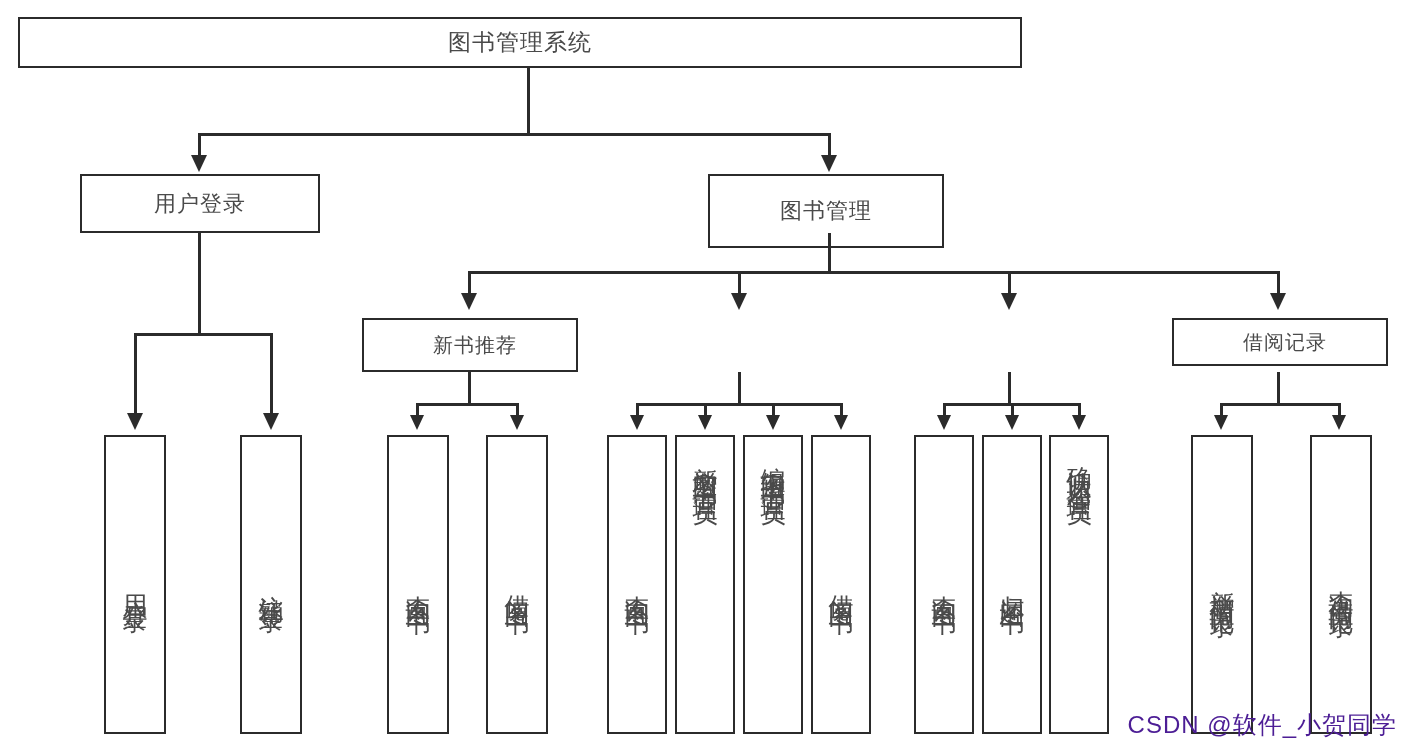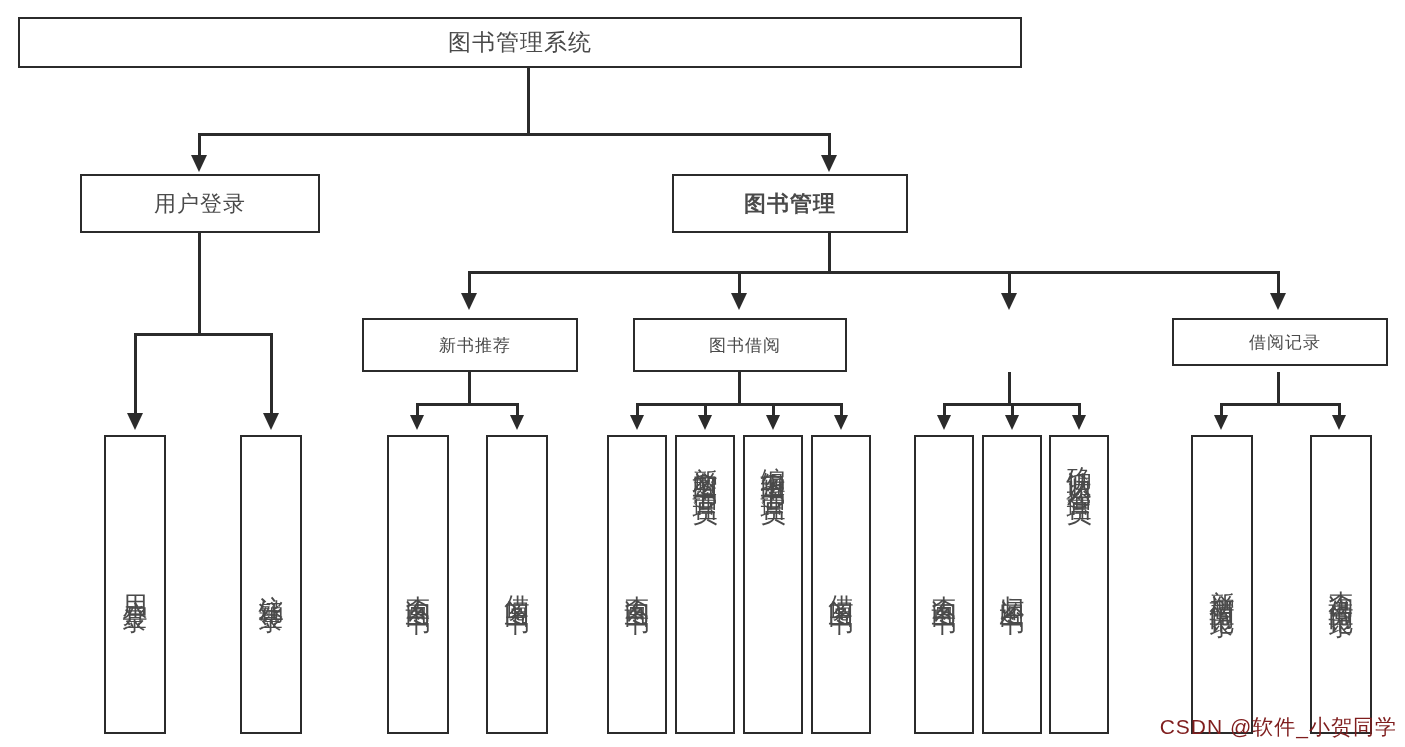--- a/index.html
+++ b/index.html
@@ -31,21 +31,21 @@
     display:block;
     text-align:left;
     white-space:nowrap;
     color:#4a4a4a;
   }
 
   
   .node.root{font-size:23px;}
   
   .node.h2{font-size:22px;}
-  .node.h3{font-size:17px;padding-left:10px;}
+  .node.h3{font-size:20px;padding-left:10px;}
 
   
   .node.leaf{
     align-items:flex-start;
     justify-content:center;
     padding-top:10px;
   }
   .node.leaf .lbl{
     writing-mode:vertical-rl;
     text-orientation:upright;
@@ -72,22 +72,22 @@
     border-left:7px solid transparent;
     border-right:7px solid transparent;
     border-top:15px solid #2b2b2b;
   }
 
   
   #watermark{
     position:absolute;
     right:8px;
     bottom:6px;
-    font-size:21px;
-    color:#7f1d1d;
+    font-size:24px;
+    color:#4c1d95;
     letter-spacing:1px;
     white-space:nowrap;
     pointer-events:none;
   }
 </style>
 </head>
 <body>
 
 <div id="canvas">
 
@@ -102,21 +102,21 @@
   <div class="ln v" style="left:198px; top:133px; width:3px; height:24px;"></div>
   <div class="arrow" style="left:191px; top:155px;"></div>
 
   <div class="ln v" style="left:828px; top:133px; width:3px; height:24px;"></div>
   <div class="arrow" style="left:821px; top:155px;"></div>
 
   <div class="node h2" style="left:80px; top:174px; width:240px; height:59px;">
     <span class="lbl">用户登录</span>
   </div>
 
-  <div class="node h2" style="left:672px; top:174px; width:236px; height:59px;font-weight:bold;">
+  <div class="node h2" style="left:708px; top:174px; width:236px; height:74px;">
     <span class="lbl">图书管理</span>
   </div>
 
   <div class="ln v" style="left:198px; top:233px; width:3px; height:102px;"></div>
   <div class="ln h" style="left:134px; top:333px; width:139px; height:3px;"></div>
   <div class="ln v" style="left:134px; top:333px; width:3px; height:82px;"></div>
   <div class="arrow" style="left:127px; top:413px;"></div>
   <div class="ln v" style="left:270px; top:333px; width:3px; height:82px;"></div>
   <div class="arrow" style="left:263px; top:413px;"></div>
 
@@ -130,23 +130,20 @@
   <div class="arrow" style="left:731px; top:293px;"></div>
 
   <div class="ln v" style="left:1008px; top:271px; width:3px; height:24px;"></div>
   <div class="arrow" style="left:1001px; top:293px;"></div>
 
   <div class="ln v" style="left:1277px; top:271px; width:3px; height:24px;"></div>
   <div class="arrow" style="left:1270px; top:293px;"></div>
 
   <div class="node h3" style="left:362px; top:318px; width:216px; height:54px;">
     <span class="lbl">新书推荐</span>
-  </div>
-  <div class="node h3" style="left:633px; top:318px; width:214px; height:54px;">
-    <span class="lbl">图书借阅</span>
   </div>
   <div class="node h3" style="left:1172px; top:318px; width:216px; height:48px;">
     <span class="lbl">借阅记录</span>
   </div>
 
   <div class="ln v" style="left:468px; top:372px; width:3px; height:33px;"></div>
   <div class="ln h" style="left:416px; top:403px; width:103px; height:3px;"></div>
   <div class="ln v" style="left:416px; top:403px; width:3px; height:16px;"></div>
   <div class="arrow sm" style="left:410px; top:415px;"></div>
   <div class="ln v" style="left:516px; top:403px; width:3px; height:16px;"></div>

